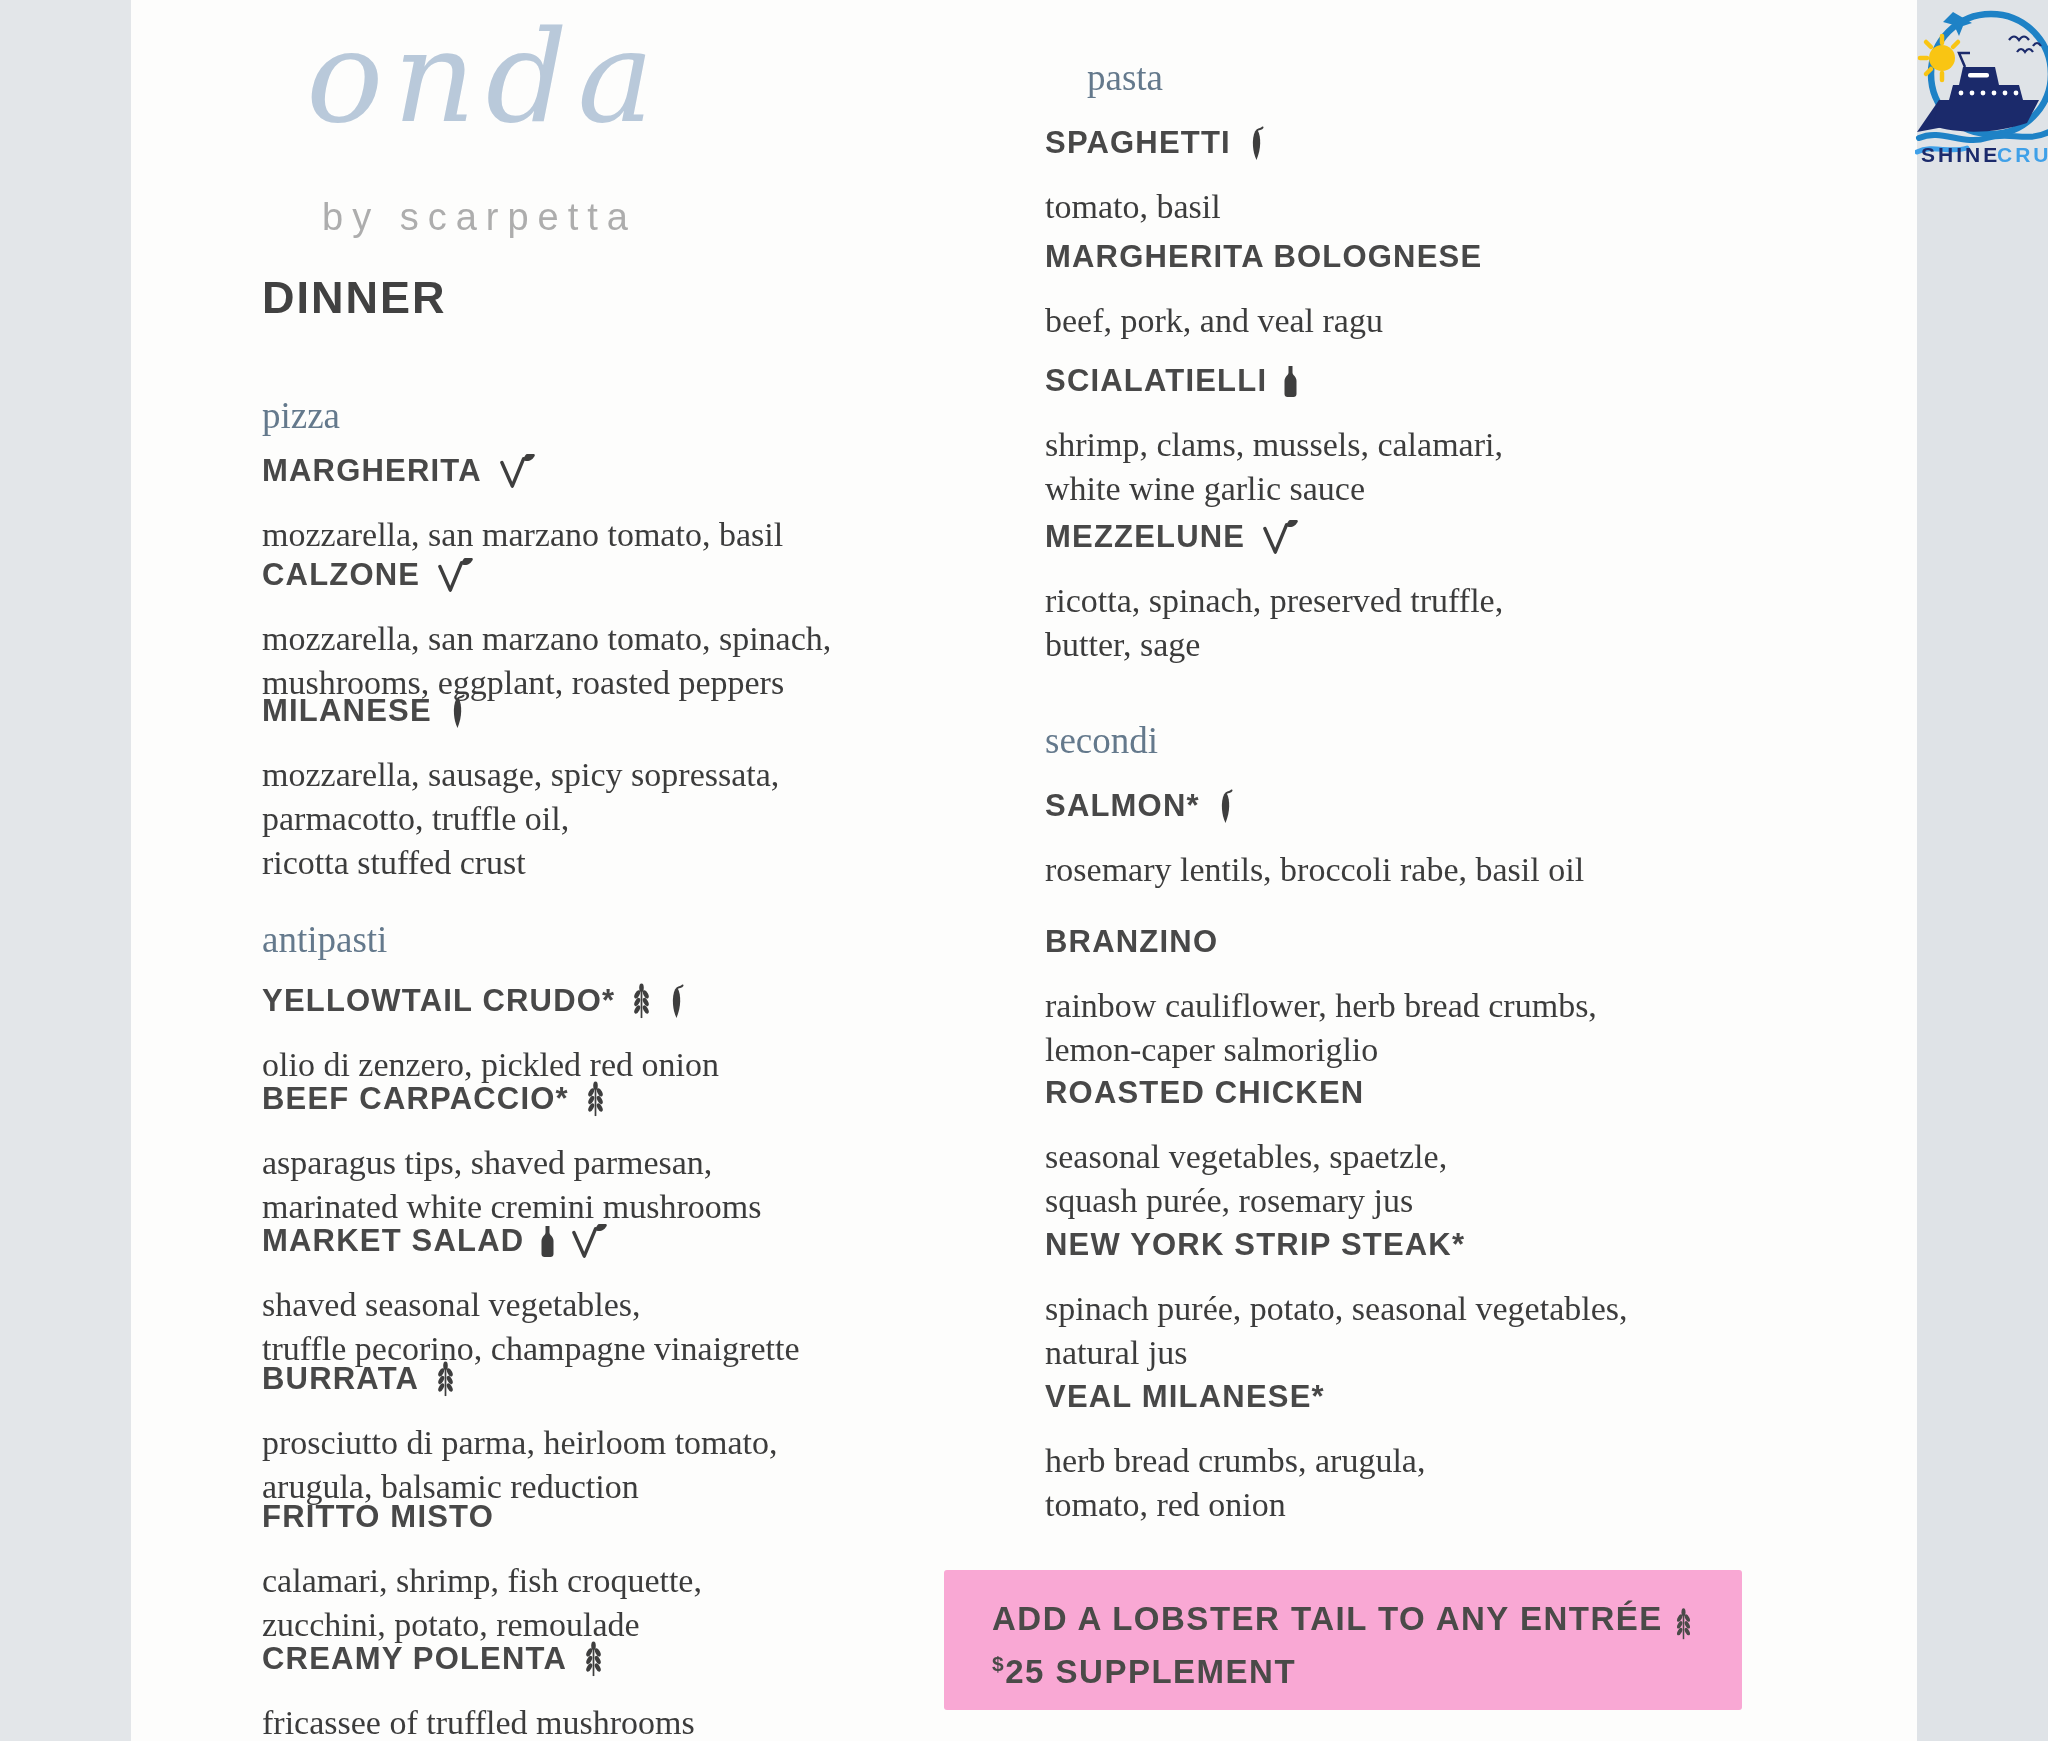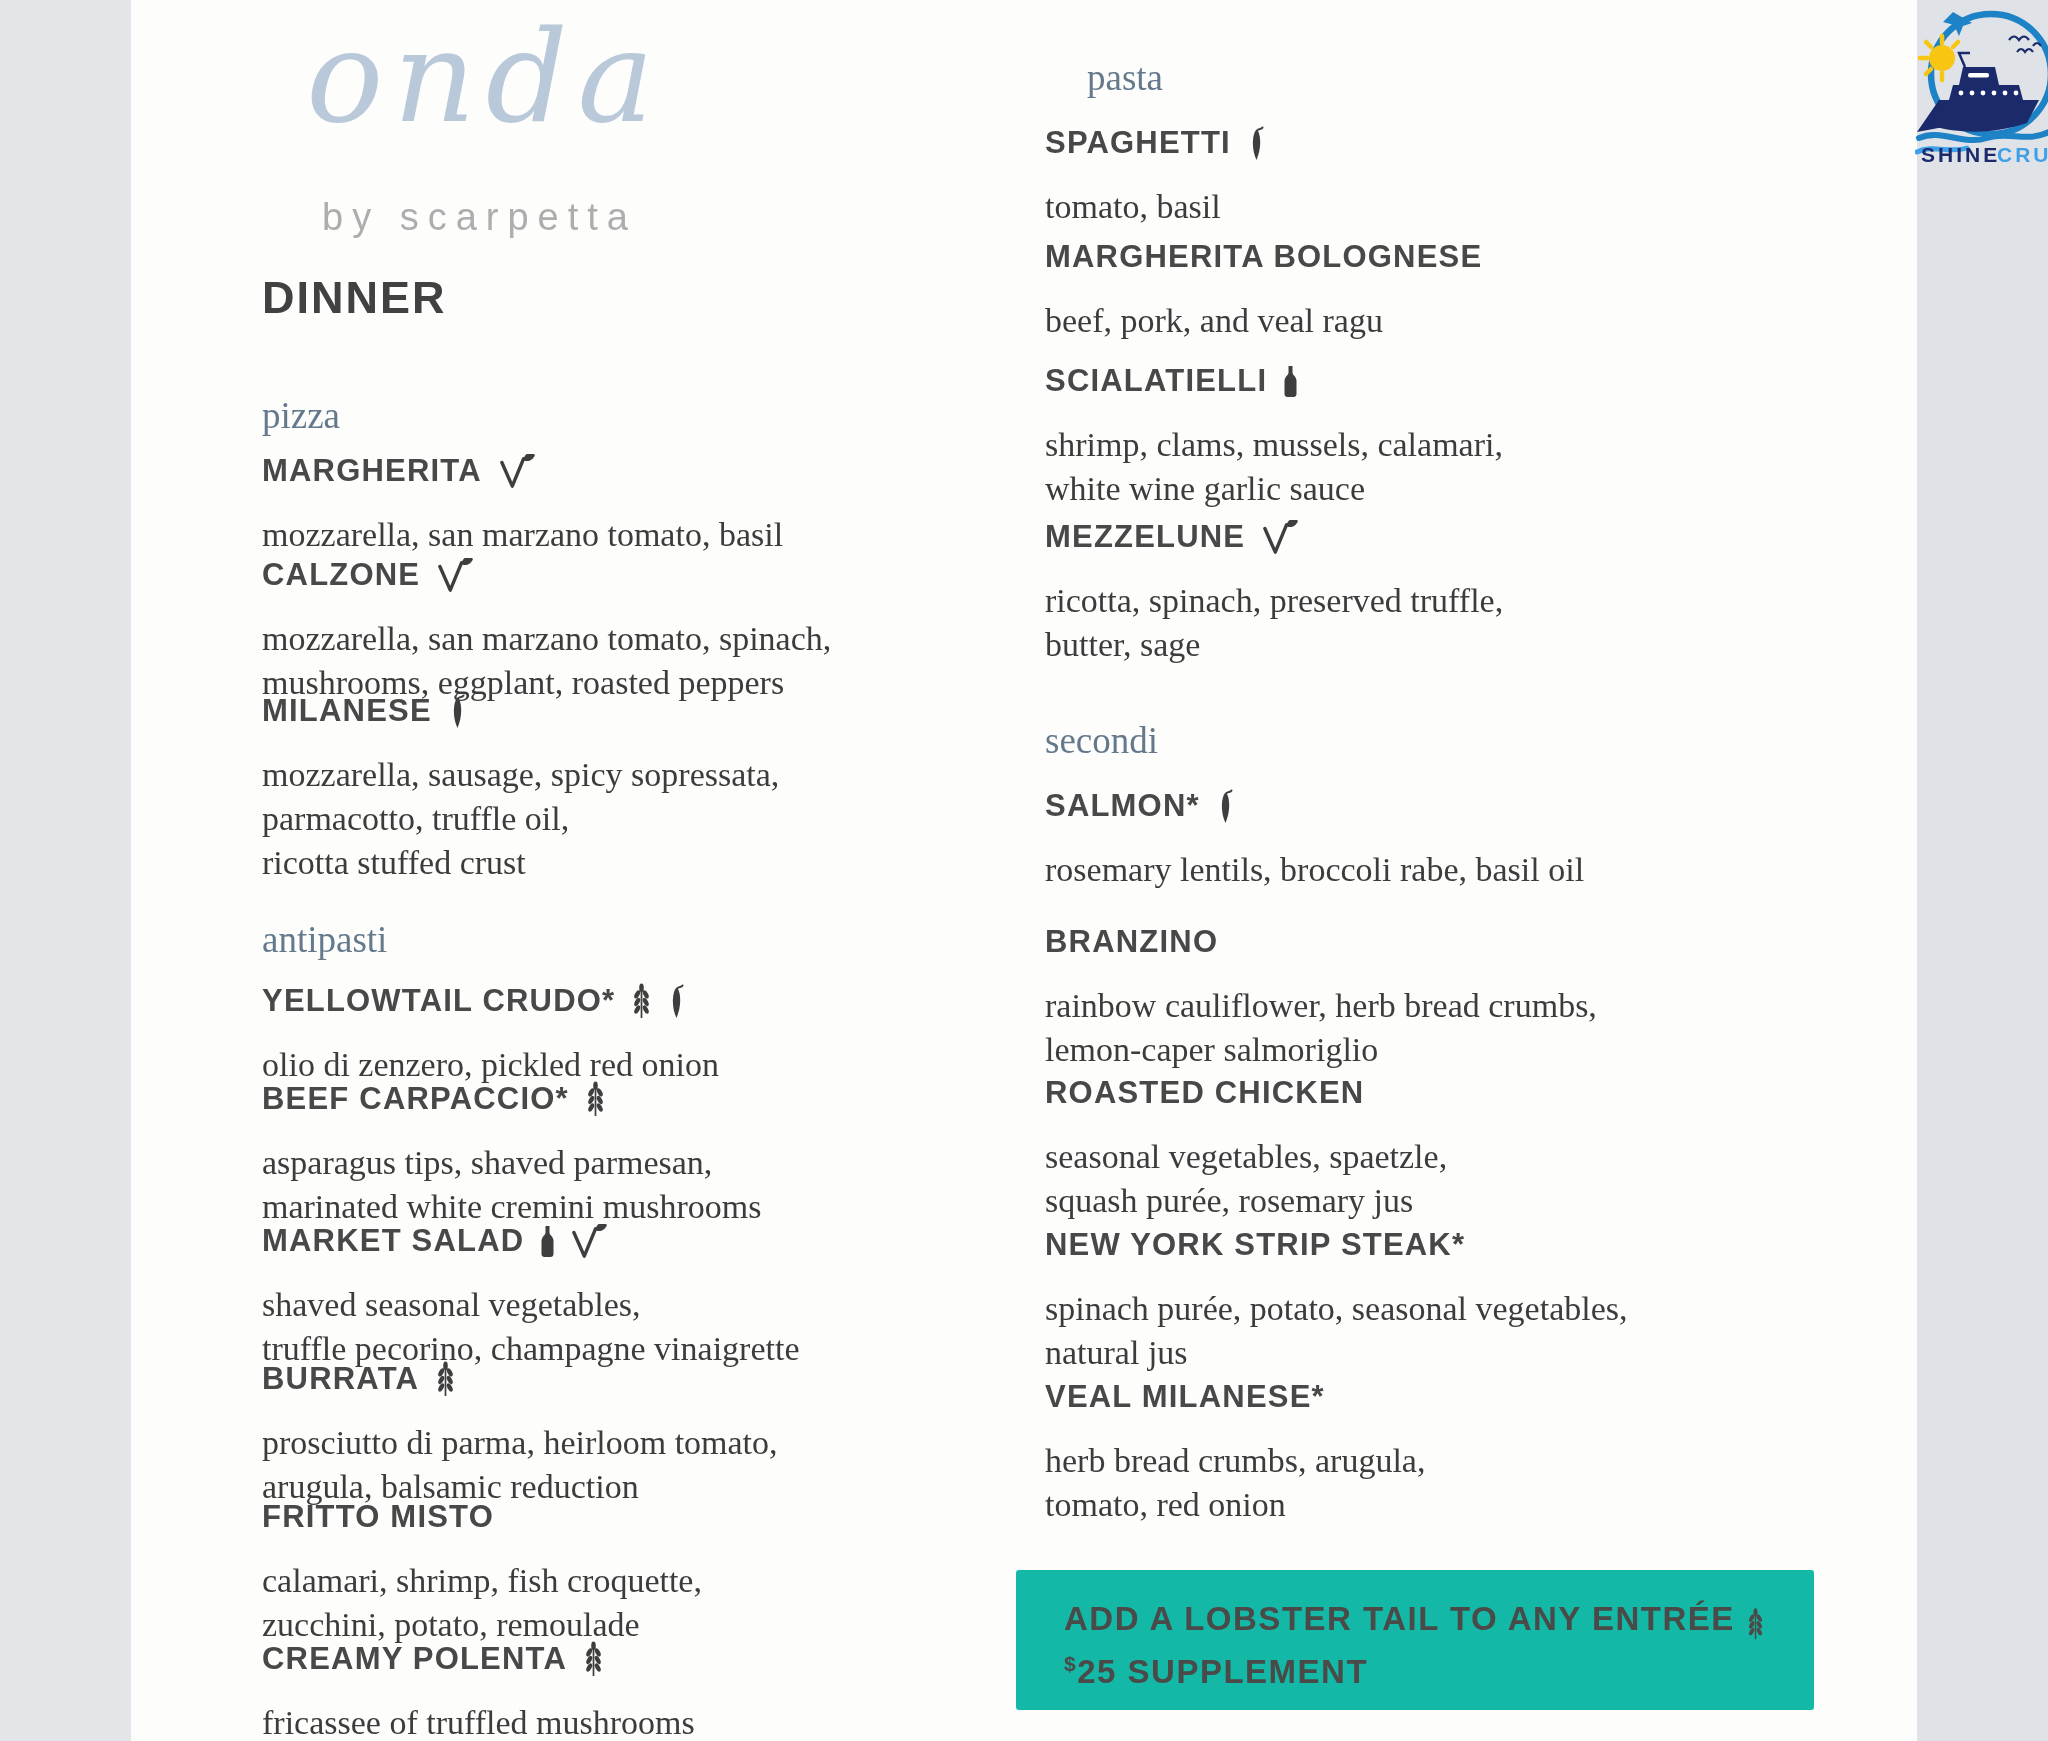--- a/index.html
+++ b/index.html
@@ -24,22 +24,22 @@
 
   
   .item{position:absolute;white-space:nowrap;}
   .name-row{display:flex;align-items:center;gap:17px;height:38px;}
   .item-name{font-size:31px;font-weight:700;letter-spacing:1.2px;color:#484848;}
   .icon{display:inline-flex;align-items:flex-end;margin-bottom:1px;}
   .desc{margin-top:23px;font-family:"Liberation Serif",serif;font-size:34px;
     color:#3c3c3c;line-height:44px;}
 
   
-  #lobster-box{position:absolute;left:1016px;top:1570px;width:798px;height:140px;
-    background:#14b8a6;border-radius:3px;box-sizing:border-box;padding:26px 0 0 48px;}
+  #lobster-box{position:absolute;left:944px;top:1570px;width:798px;height:140px;
+    background:#f9a8d4;border-radius:3px;box-sizing:border-box;padding:26px 0 0 48px;}
   .box-line{display:flex;align-items:flex-end;gap:12px;font-size:33px;font-weight:700;
     letter-spacing:1.5px;color:#4a4a48;line-height:45px;}
   .dollar{font-size:21px;vertical-align:super;font-weight:700;}
 
   
   #cruise-logo{position:absolute;left:1868px;top:2px;width:160px;height:165px;margin-left:47px;}
 </style>
 </head>
 <body>
 

